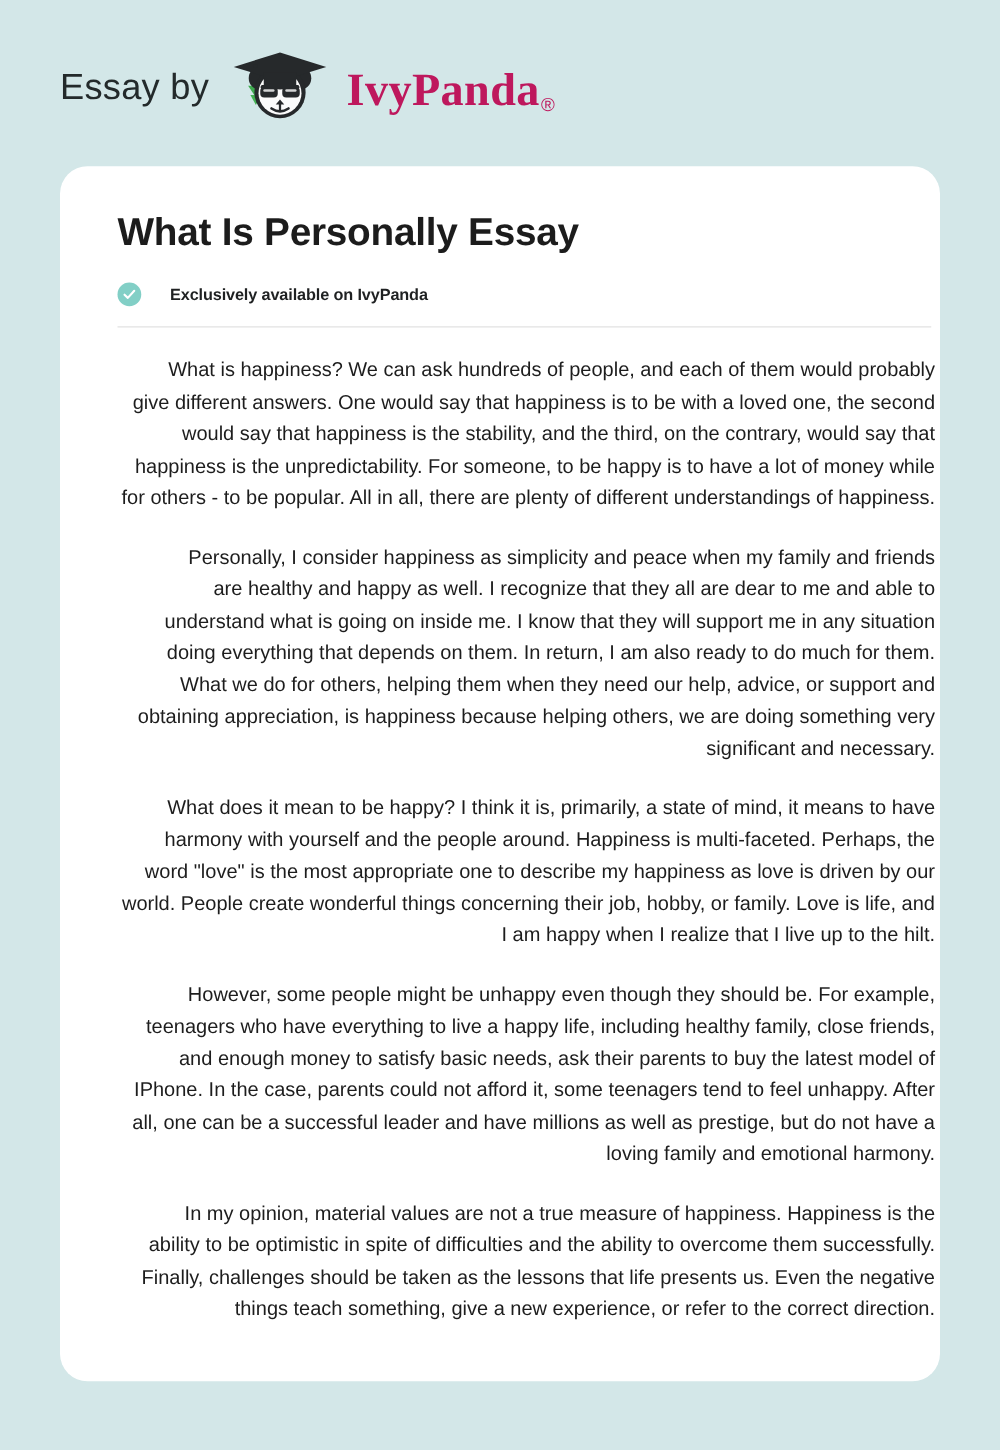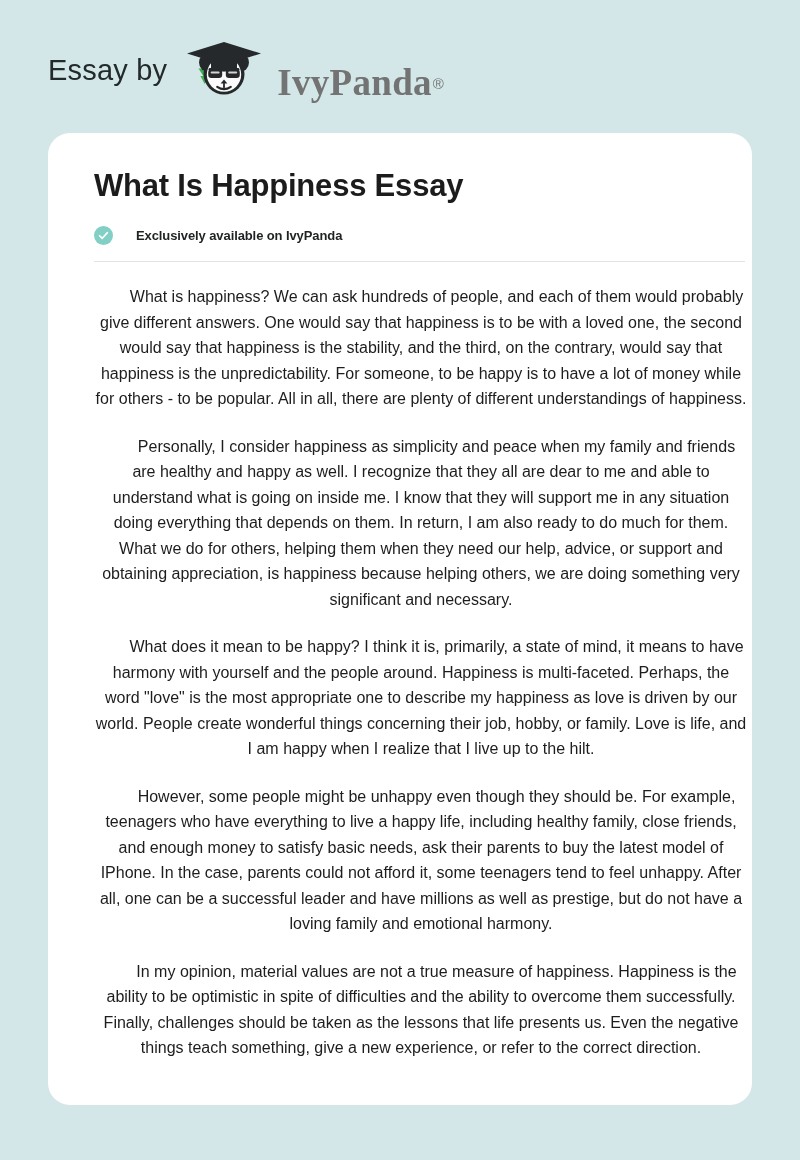--- a/index.html
+++ b/index.html
@@ -41,31 +41,31 @@
     white-space: nowrap;
   }
   .brand-logo-mark {
     width: 86px;
     height: 64px;
     display: block;
     flex: none;
   }
   .brand-wordmark {
     display: flex;
-    align-items: center;
+    align-items: flex-end;
     font-family: "Liberation Serif", serif;
     font-weight: bold;
     font-size: 37px;
-    color: #737373;
+    color: #be185d;
     line-height: 1;
     letter-spacing: 0.3px;
     white-space: nowrap;
     margin-left: -4px;
     position: relative;
-    top: 12px;
+    top: 2px;
   }
   .brand-reg {
     font-family: "Liberation Sans", sans-serif;
     font-size: 15px;
     font-weight: normal;
     line-height: 1;
     position: relative;
     top: 1px;
     margin-left: 1px;
   }
@@ -130,21 +130,21 @@
     padding: 0 0 0 20px;
     width: 654px;
   }
   .essay-body p {
     margin: 0;
     padding-top: 22px;
     text-indent: 31px;
     font-size: 16px;
     line-height: 25.5px;
     color: #1d1d1d;
-    text-align: center;
+    text-align: right;
   }
 </style>
 </head>
 <body>
 
 <div class="page">
 
   <div class="brand-header">
     <span class="brand-essay-by">Essay by</span>
 
@@ -181,21 +181,21 @@
     </span>
 
     <span class="brand-wordmark">
       <span>IvyPanda</span>
         <span class="brand-reg">®</span>
     </span>
   </div>
 
   <div class="card">
 
-    <h1 class="essay-title">What Is Happiness Essay</h1>
+    <h1 class="essay-title">What Is Personally Essay</h1>
 
     <div class="badge-row">
       <span class="badge-check">
         <svg viewBox="0 0 20 20" width="13" height="13" aria-hidden="true">
           <path d="M4 10.4 L8.1 14.3 L16 5.6" stroke="#ffffff" stroke-width="2.6" fill="none" stroke-linecap="round" stroke-linejoin="round"></path>
         </svg>
       </span>
       <span class="badge-text">Exclusively available on IvyPanda</span>
     </div>
 

